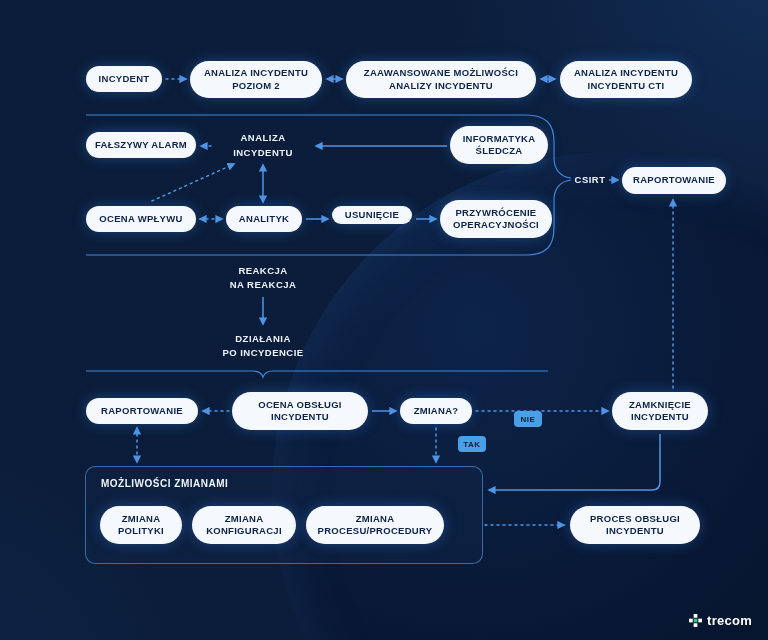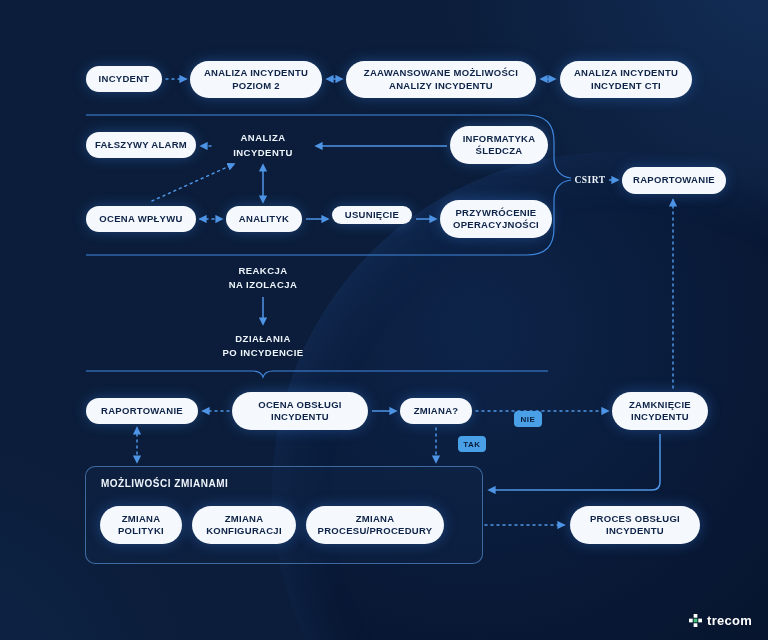--- a/index.html
+++ b/index.html
@@ -102,21 +102,21 @@
   <div class="pill" style="left:190px;top:61px;width:132px;height:37px;">
     <span>ANALIZA INCYDENTU</span>
     <span>POZIOM 2</span>
   </div>
   <div class="pill" style="left:346px;top:61px;width:190px;height:37px;">
     <span>ZAAWANSOWANE MOŻLIWOŚCI</span>
     <span>ANALIZY INCYDENTU</span>
   </div>
   <div class="pill" style="left:560px;top:61px;width:132px;height:37px;">
     <span>ANALIZA INCYDENTU</span>
-    <span>INCYDENT CTI</span>
+    <span>INCYDENTU CTI</span>
   </div>
 
   <div class="pill" style="left:86px;top:132px;width:110px;height:26px;">
     <span>FAŁSZYWY ALARM</span>
   </div>
   <div class="flabel" style="left:213px;top:130px;width:100px;height:31px;">
     <span>ANALIZA</span>
     <span>INCYDENTU</span>
   </div>
   <div class="pill" style="left:450px;top:126px;width:98px;height:38px;">
@@ -130,30 +130,30 @@
     <span>ANALITYK</span>
   </div>
   <div class="pill" style="left:332px;top:206px;width:80px;height:18px;">
     <span>USUNIĘCIE</span>
   </div>
   <div class="pill" style="left:440px;top:200px;width:112px;height:38px;">
     <span>PRZYWRÓCENIE</span>
     <span>OPERACYJNOŚCI</span>
   </div>
 
-  <div class="flabel" style="left:572px;top:172px;width:36px;height:16px;font-family:Liberation Serif, serif;">
+  <div class="flabel" style="left:572px;top:172px;width:36px;height:16px;">
     <span>CSIRT</span>
   </div>
   <div class="pill" style="left:622px;top:167px;width:104px;height:27px;">
     <span>RAPORTOWANIE</span>
   </div>
 
   <div class="flabel" style="left:200px;top:263px;width:126px;height:30px;">
     <span>REAKCJA</span>
-    <span>NA IZOLACJA</span>
+    <span>NA REAKCJA</span>
   </div>
   <div class="flabel" style="left:200px;top:331px;width:126px;height:30px;">
     <span>DZIAŁANIA</span>
     <span>PO INCYDENCIE</span>
   </div>
 
   <div class="pill" style="left:86px;top:398px;width:112px;height:26px;">
     <span>RAPORTOWANIE</span>
   </div>
   <div class="pill" style="left:232px;top:392px;width:136px;height:38px;">

